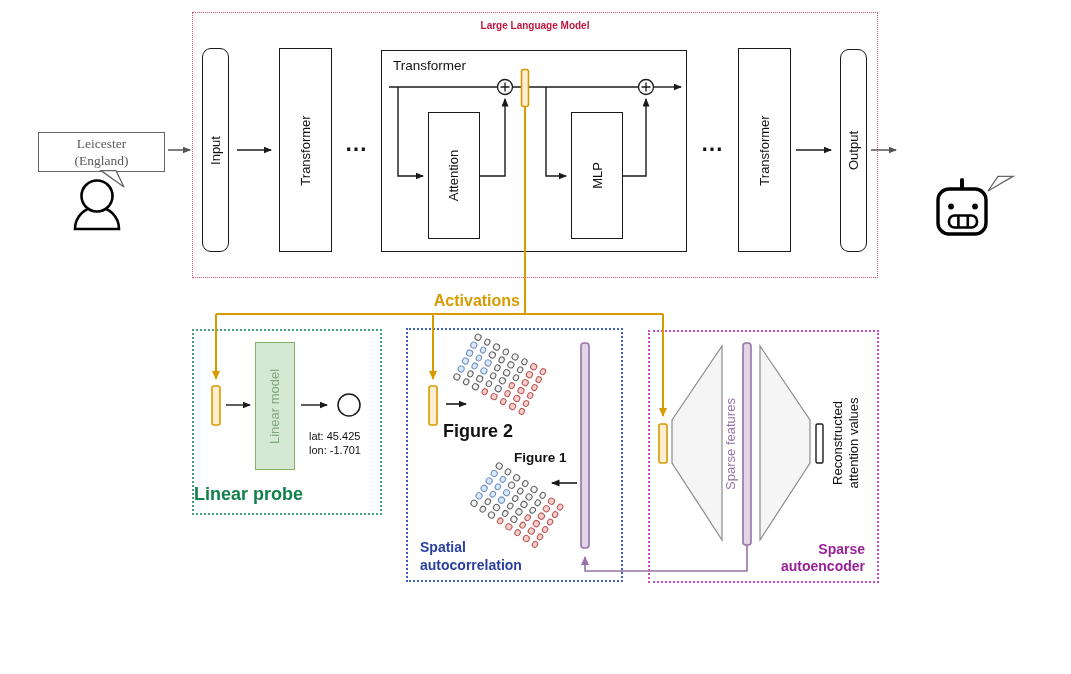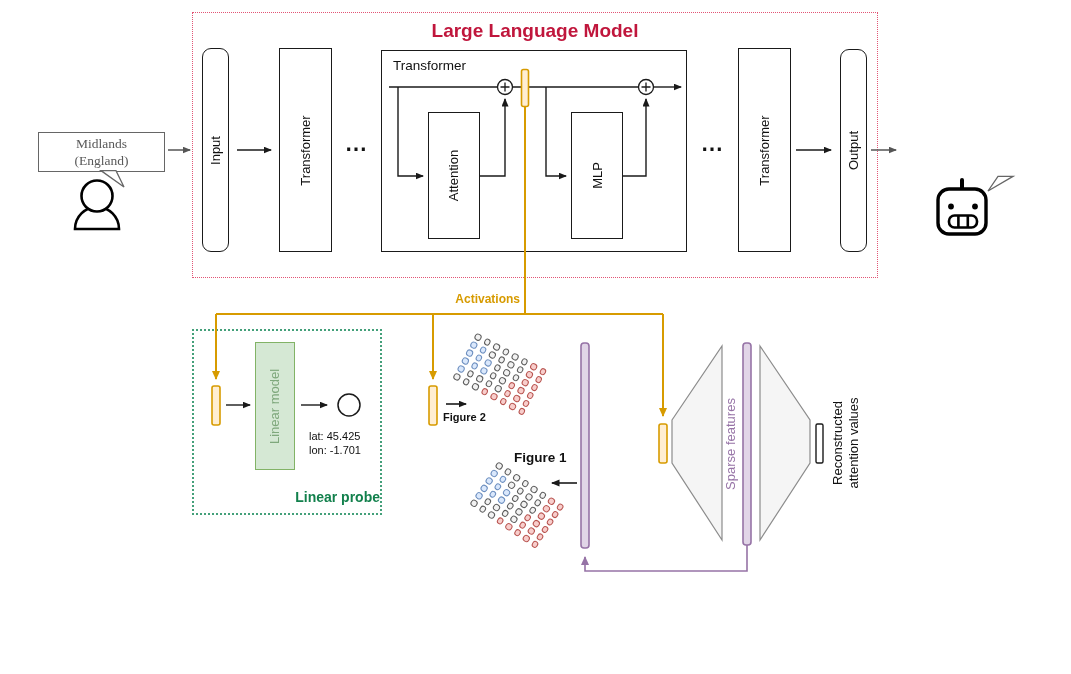--- a/index.html
+++ b/index.html
@@ -18,21 +18,21 @@
           box-sizing:border-box;display:flex;flex-direction:column;align-items:center;
           justify-content:center;font-family:"Liberation Serif",serif;
           color:var(--bubble-text);font-size:13.5px;line-height:17px;text-align:center;z-index:1;}
   
   #wires{position:absolute;left:0;top:0;z-index:5;pointer-events:none;}
   
   .lbl{position:absolute;z-index:6;}
   .dot-grid{position:absolute;display:grid;z-index:6;}
   .dot{width:4.5px;height:4.5px;border:1.2px solid;border-radius:50%;box-sizing:content-box;}
   .rot{display:flex;align-items:center;justify-content:center;text-align:center;}
-  #llm-title{width:100%;text-align:center;top:7px;left:0;color:var(--crimson);font-size:19px;}
+  #llm-title{width:100%;text-align:center;top:7px;left:0;color:var(--crimson);font-size:10px;}
   #model-box{background:var(--green-fill);border:1.3px solid var(--green-stroke);}
 </style>
 </head>
 <body>
 
 <div id="canvas">
 
   <div class="gbox" style="left:192px;top:12px;width:686px;height:266px;border:1.6px dotted var(--red-border);">
     <div class="box-title" id="llm-title">Large Language Model</div>
   </div>
@@ -57,30 +57,42 @@
 
   <div class="lbl" style="left:694px;top:136px;width:36px;text-align:center;font-size:22px;font-weight:bold;color:#111;">⋯</div>
   <div class="pbox" style="left:738px;top:48px;width:53px;height:204px;">
     <span class="vlabel">Transformer</span>
   </div>
   <div class="pbox round" style="left:840px;top:49px;width:27px;height:203px;">
     <span class="vlabel">Output</span>
   </div>
 
   <div class="bubble" style="left:38px;top:132px;width:127px;height:40px;">
-    <span>Midlands</span>
+    <span>Leicester</span>
     <span>(England)</span>
   </div>
 
   <div class="gbox" style="left:192px;top:329px;width:190px;height:186px;border:2px dotted var(--green-border);">
-    <div class="box-title" style="left:0;bottom:8px;width:100%;text-align:right;font-size:14px;color:var(--green-title);">Linear probe</div>
-  </div>
-
-
-
+    <div class="box-title" style="left:0;bottom:8px;width:100%;text-align:left;font-size:18px;color:var(--green-title);">Linear probe</div>
+  </div>
+
+
+  <div class="gbox" style="left:406px;top:328px;width:217px;height:254px;border:2px dotted var(--blue-border);">
+    <div class="box-title" style="left:12px;bottom:6px;font-size:14px;line-height:18px;color:var(--blue-title);">
+      <div>Spatial</div>
+      <div>autocorrelation</div>
+    </div>
+  </div>
+
+  <div class="gbox" style="left:648px;top:330px;width:231px;height:253px;border:2px dotted var(--magenta-border);">
+    <div class="box-title" style="right:12px;bottom:6px;font-size:14px;line-height:17px;color:var(--magenta-title);text-align:right;">
+      <div>Sparse</div>
+      <div>autoencoder</div>
+    </div>
+  </div>
 
   <div class="pbox" id="model-box" style="left:255px;top:342px;width:40px;height:128px;">
     <span class="vlabel" style="color:var(--green-text);">Linear model</span>
   </div>
 
   <svg id="wires" width="1071" height="674" viewBox="0 0 1071 674">
     <defs>
       <marker id="mb" markerUnits="userSpaceOnUse" markerWidth="9" markerHeight="8" refX="7.5" refY="3.5" orient="auto">
         <path d="M0 0 L8.5 3.5 L0 7 Z" fill="#1a1a1a"></path>
       </marker>
@@ -154,23 +166,23 @@
       <path d="M962 180 V189" stroke="#000" stroke-width="4" stroke-linecap="round" fill="none"></path>
       <rect x="938" y="189" width="48" height="45" rx="11" fill="#fff" stroke="#000" stroke-width="3.4"></rect>
       <circle cx="951" cy="206.5" r="2.9" fill="#000"></circle>
       <circle cx="975" cy="206.5" r="2.9" fill="#000"></circle>
       <rect x="949" y="215.5" width="28" height="12" rx="5.5" fill="#fff" stroke="#000" stroke-width="2.6"></rect>
       <path d="M958.4 215.5 V227.5 M967.8 215.5 V227.5" stroke="#000" stroke-width="2.6" fill="none"></path>
     </g>
     <path d="M1013 176.4 L988 191 L998 176.4 Z" fill="#fff" style="stroke:var(--bubble-border)" stroke-width="1.3"></path>
   </svg>
 
-  <div class="lbl" style="left:400px;top:292px;width:120px;text-align:right;font-weight:bold;font-size:12px;color:var(--gold);">Activations</div>
-
-  <div class="lbl" style="left:443px;top:411px;font-weight:bold;font-size:11px;color:#111;">Figure 2</div>
+  <div class="lbl" style="left:400px;top:292px;width:120px;text-align:right;font-weight:bold;font-size:16px;color:var(--gold);">Activations</div>
+
+  <div class="lbl" style="left:443px;top:421px;font-weight:bold;font-size:18px;color:#111;">Figure 2</div>
   <div class="lbl" style="left:514px;top:450px;font-weight:bold;font-size:13.5px;color:#111;">Figure 1</div>
 
   <div class="lbl" style="left:309px;top:430px;font-size:11px;line-height:13.5px;color:#111;">
     <div>lat: 45.425</div>
     <div>lon: -1.701</div>
   </div>
 
   <div class="lbl rot" style="left:668px;top:436px;width:124px;height:16px;transform:rotate(-90deg);">
     <span style="font-size:13px;color:var(--purple-stroke);white-space:nowrap;">Sparse features</span>
   </div>

